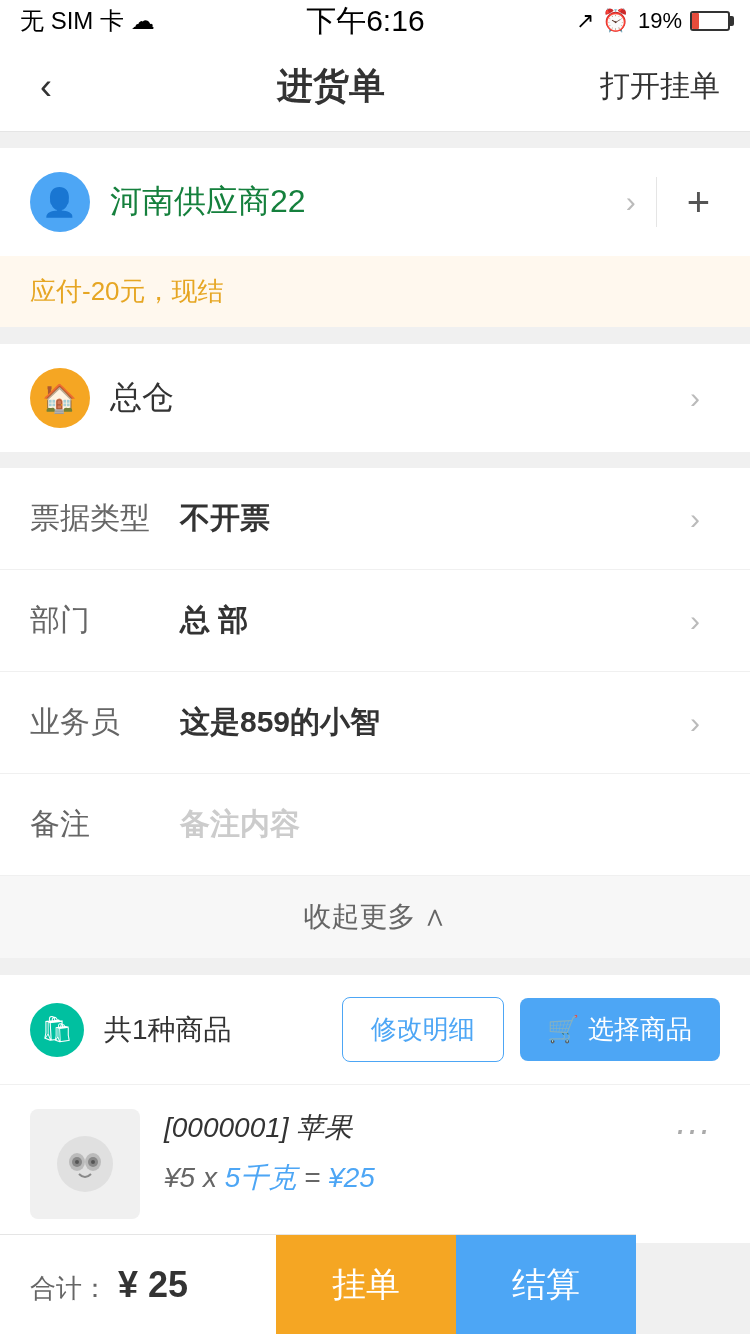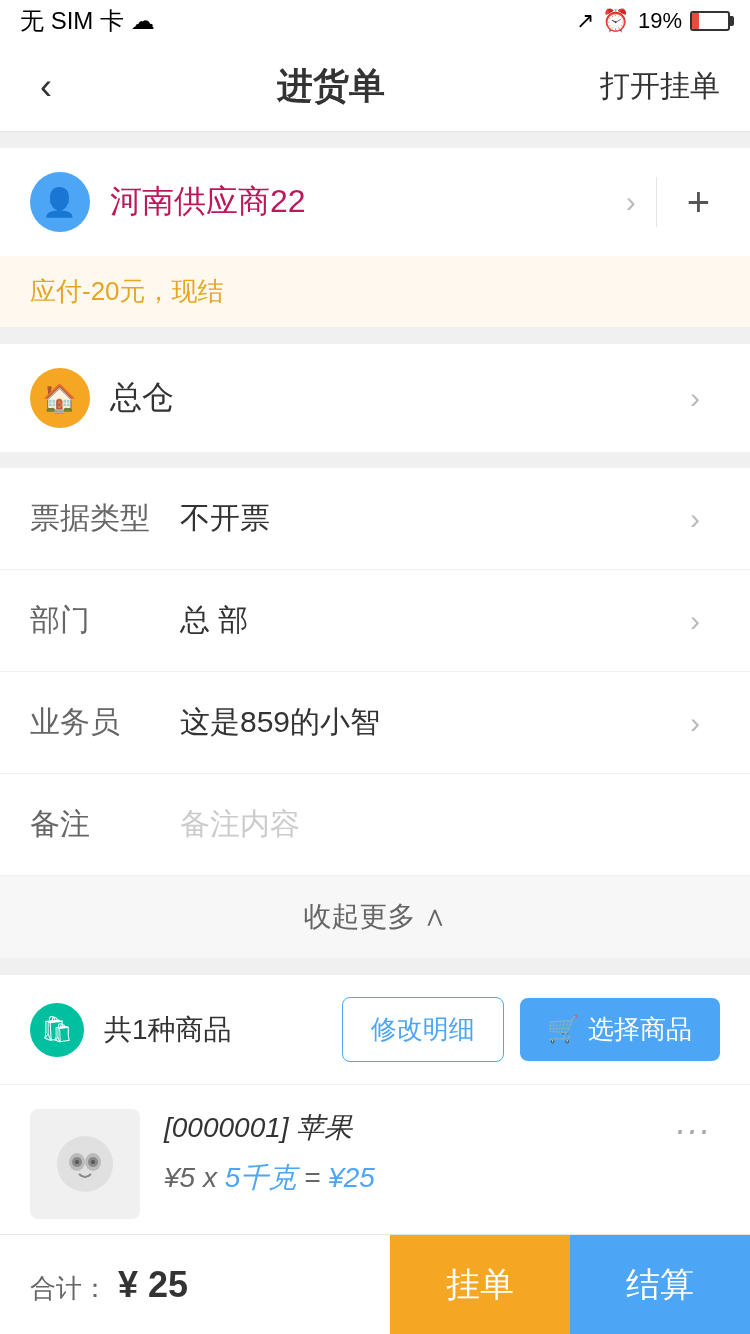--- a/index.html
+++ b/index.html
@@ -88,21 +88,21 @@
       border-bottom: none;
     }
     .supplier-avatar {
       width: 60px; height: 60px; border-radius: 50%; background: #4da6f5;
       display: flex; align-items: center; justify-content: center;
       color: #fff; font-size: 28px; margin-right: 20px; flex-shrink: 0;
     }
     .supplier-name {
       flex: 1;
       font-size: 32px;
-      color: #be185d;
+      color: #15803d;
     }
     .chevron-right {
       color: #bbb;
       font-size: 30px;
       margin-right: 20px;
     }
     .vertical-divider {
       width: 1px;
       height: 50px;
       background: #e5e5e5;
@@ -158,20 +158,21 @@
       font-size: 30px;
       color: #666;
       width: 140px;
       flex-shrink: 0;
     }
     .form-value {
       flex: 1;
       font-size: 30px;
       color: #333;
       padding-left: 10px;
+      font-weight: bold;
     }
     .form-placeholder {
       color: #ccc;
     }
 
     
     .collapse-row {
       background: #f7f7f7;
       text-align: center;
       padding: 22px 30px;
@@ -249,21 +250,21 @@
       font-size: 36px;
       padding: 0 10px;
       cursor: pointer;
     }
 
     
     .bottom-bar {
       position: fixed;
       bottom: 0;
       left: 0;
-      width: 750px;
+      width: 636px;
       height: 100px;
       background: #fff;
       display: flex;
       align-items: stretch;
       border-top: 1px solid #e5e5e5;
       margin-top: 11px;
     }
     .bottom-summary {
       flex: 1;
       display: flex;
@@ -307,20 +308,21 @@
   </style>
 </head>
 <body>
 
 <div class="page-content">
 
   <div class="status-bar">
     <div class="status-left">
       <span>无 SIM 卡 ☁</span>
     </div>
+    <div class="status-center">下午6:16</div>
     <div class="status-right">
       <span>↗</span>
       <span>⏰</span>
       <span>19%</span>
       <div class="battery-icon">
         <div class="battery-fill"></div>
       </div>
     </div>
   </div>
 

